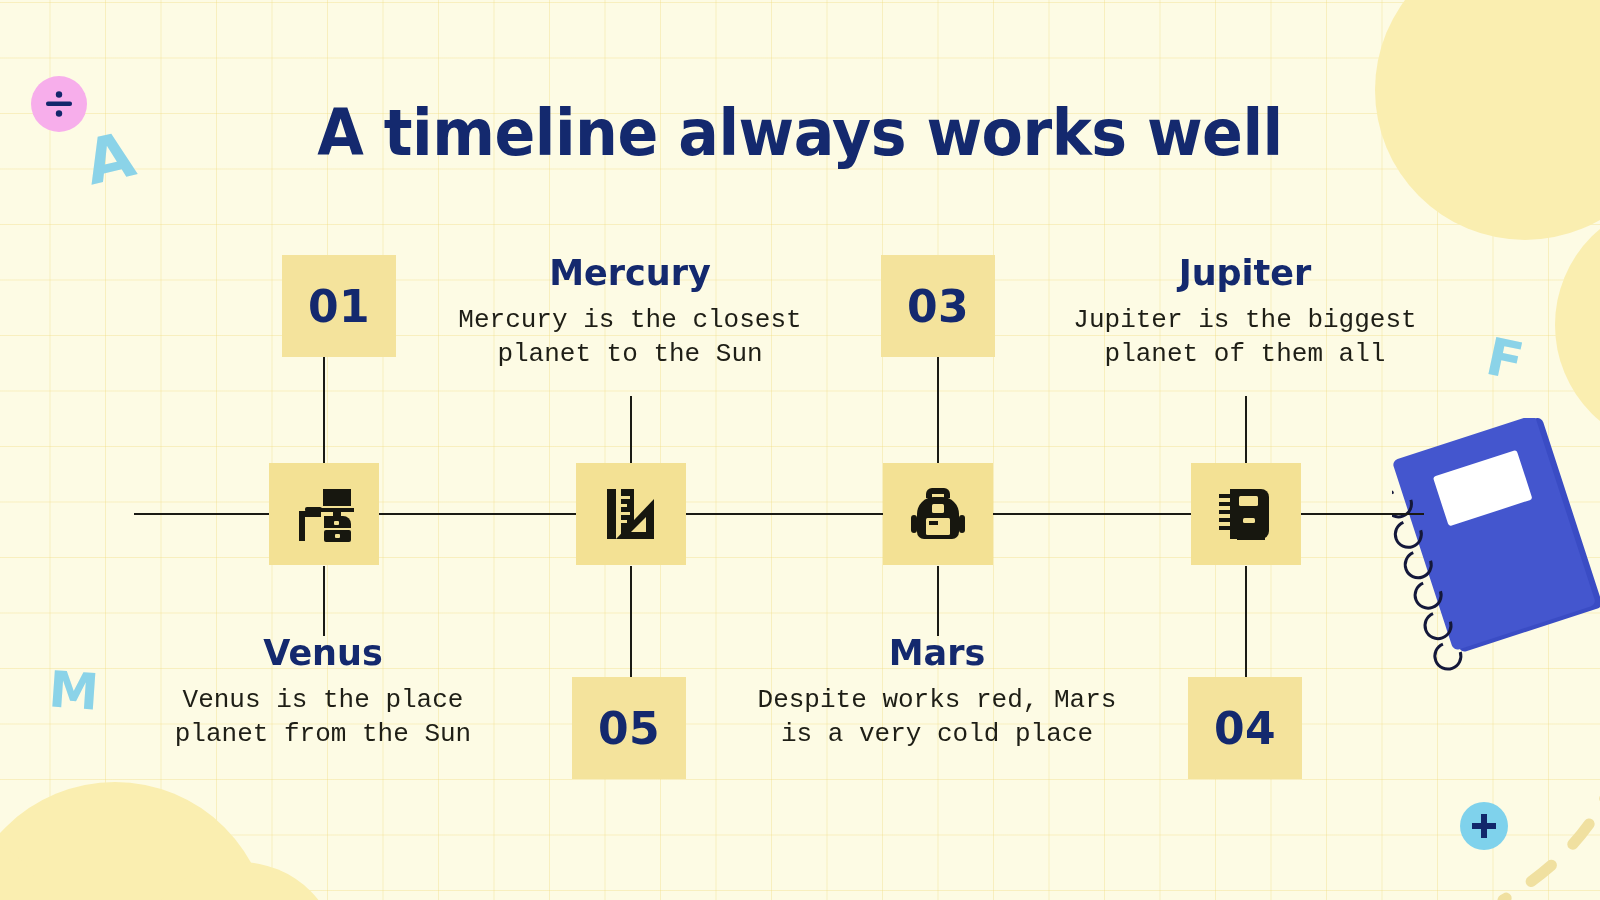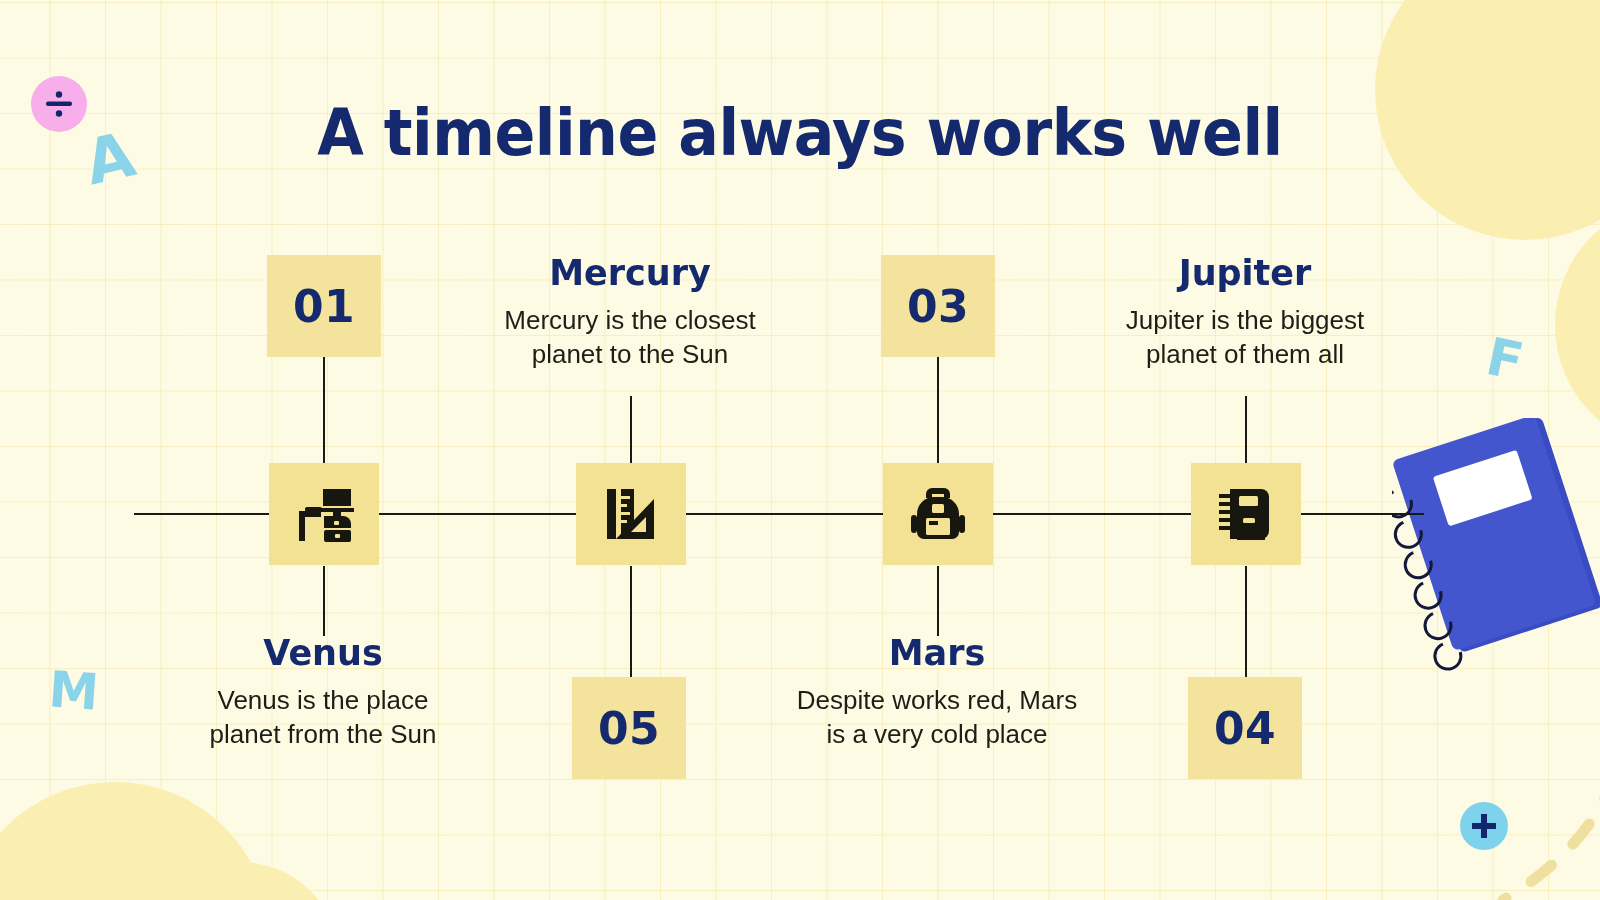--- a/index.html
+++ b/index.html
@@ -149,28 +149,28 @@
   .node-heading {
     font-family: "DejaVu Sans", sans-serif;
     font-weight: bold;
     font-size: 35px;
     color: #14296E;
     line-height: 1.05;
     white-space: nowrap;
   }
   .node-desc {
     margin-top: 11px;
-    font-family: Liberation Sans, sans-serif;
+    font-family: Liberation Mono, monospace;
     font-size: 26px;
     color: #1E1E16;
     line-height: 1.32;
   }
 
   
-  #square-num-01 { left: 267px;  top: 255px; }
+  #square-num-01 { left: 282px;  top: 255px; }
   #square-num-02 { left: 572px;  top: 677px; }
   #square-num-03 { left: 881px;  top: 255px; }
   #square-num-04 { left: 1188px; top: 677px; }
 
   #square-icon-01 { left: 269px;  top: 463px; }
   #square-icon-02 { left: 576px;  top: 463px; }
   #square-icon-03 { left: 883px;  top: 463px; }
   #square-icon-04 { left: 1191px; top: 463px; }
 
   #connector-01 { left: 323px;  top: 357px; height: 107px; }

